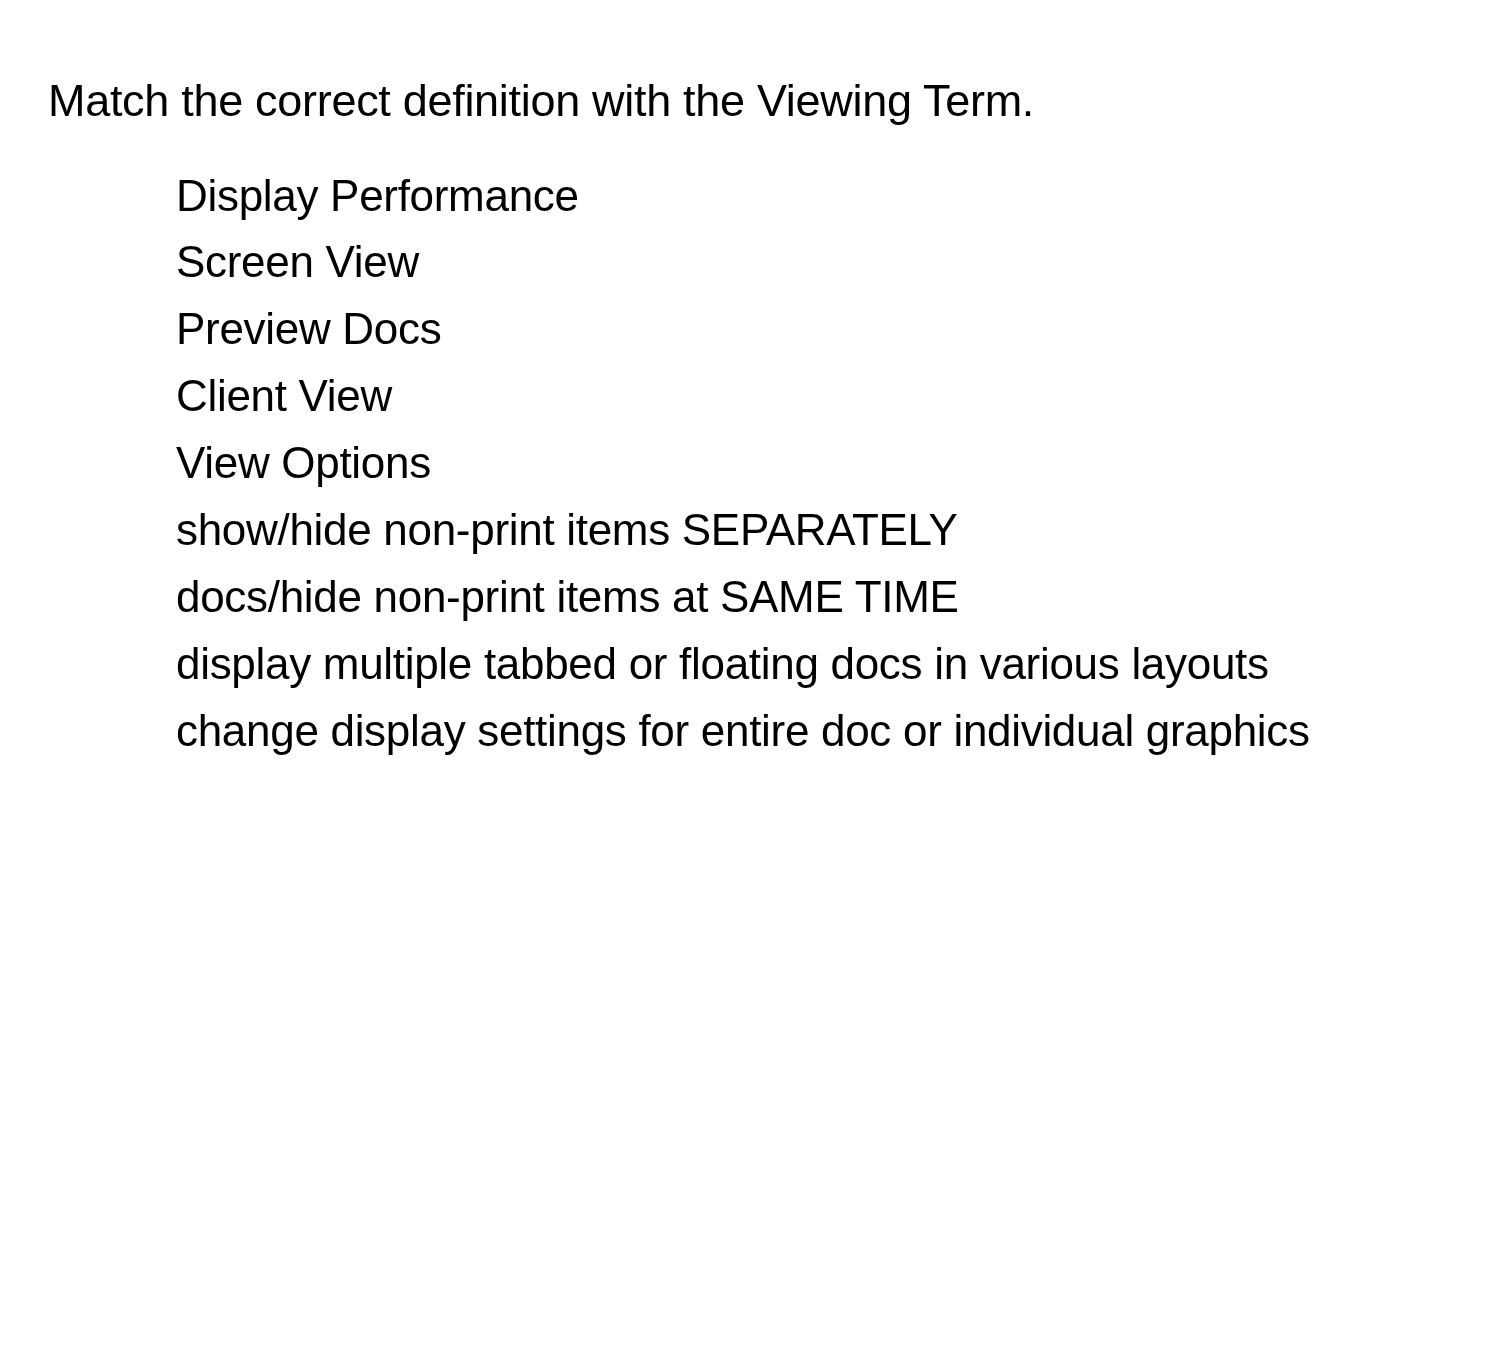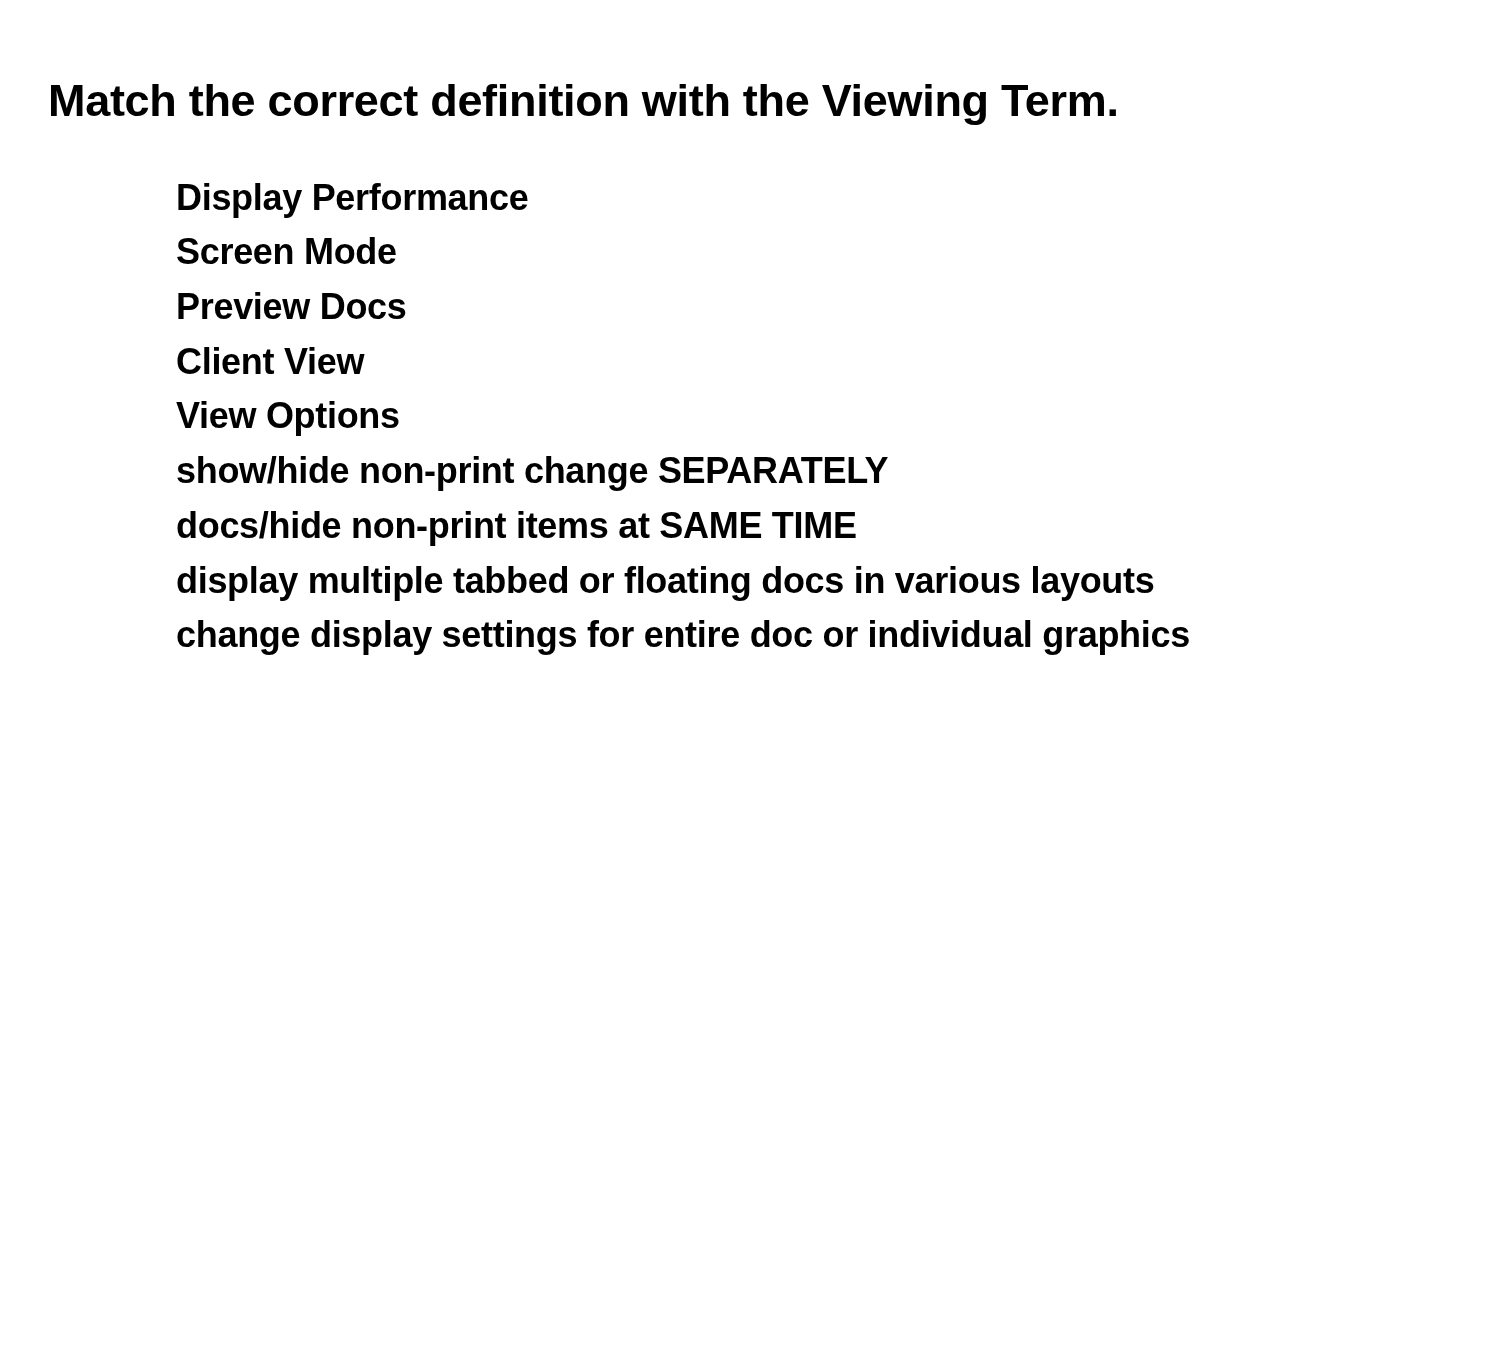--- a/index.html
+++ b/index.html
@@ -11,45 +11,45 @@
     font-family: -apple-system, BlinkMacSystemFont, "Segoe UI", Helvetica, Arial, sans-serif;
     color: #000000;
   }
   .container {
     padding-top: 72px;
     padding-left: 48px;
     padding-right: 48px;
   }
   .heading {
     font-size: 45px;
-    font-weight: 700;
+    font-weight: 400;
     line-height: 1.3;
     letter-spacing: -0.3px;
-    margin-bottom: 40px;
+    margin-bottom: 32px;
   }
   .list {
     padding-left: 128px;
     padding-right: 60px;
   }
   .item {
-    font-size: 36px;
-    font-weight: 700;
+    font-size: 44px;
+    font-weight: 400;
     line-height: 1.52;
     letter-spacing: -0.3px;
   }
 </style>
 </head>
 <body>
 
 <div class="container">
   <div class="heading">Match the correct definition with the Viewing Term.</div>
   <div class="list">
     <div class="item">Display Performance</div>
-    <div class="item">Screen Mode</div>
+    <div class="item">Screen View</div>
     <div class="item">Preview Docs</div>
     <div class="item">Client View</div>
     <div class="item">View Options</div>
-    <div class="item">show/hide non-print change SEPARATELY</div>
+    <div class="item">show/hide non-print items SEPARATELY</div>
     <div class="item">docs/hide non-print items at SAME TIME</div>
     <div class="item">display multiple tabbed or floating docs in various layouts</div>
     <div class="item">change display settings for entire doc or individual graphics</div>
   </div>
 </div>
 
 </body></html>

